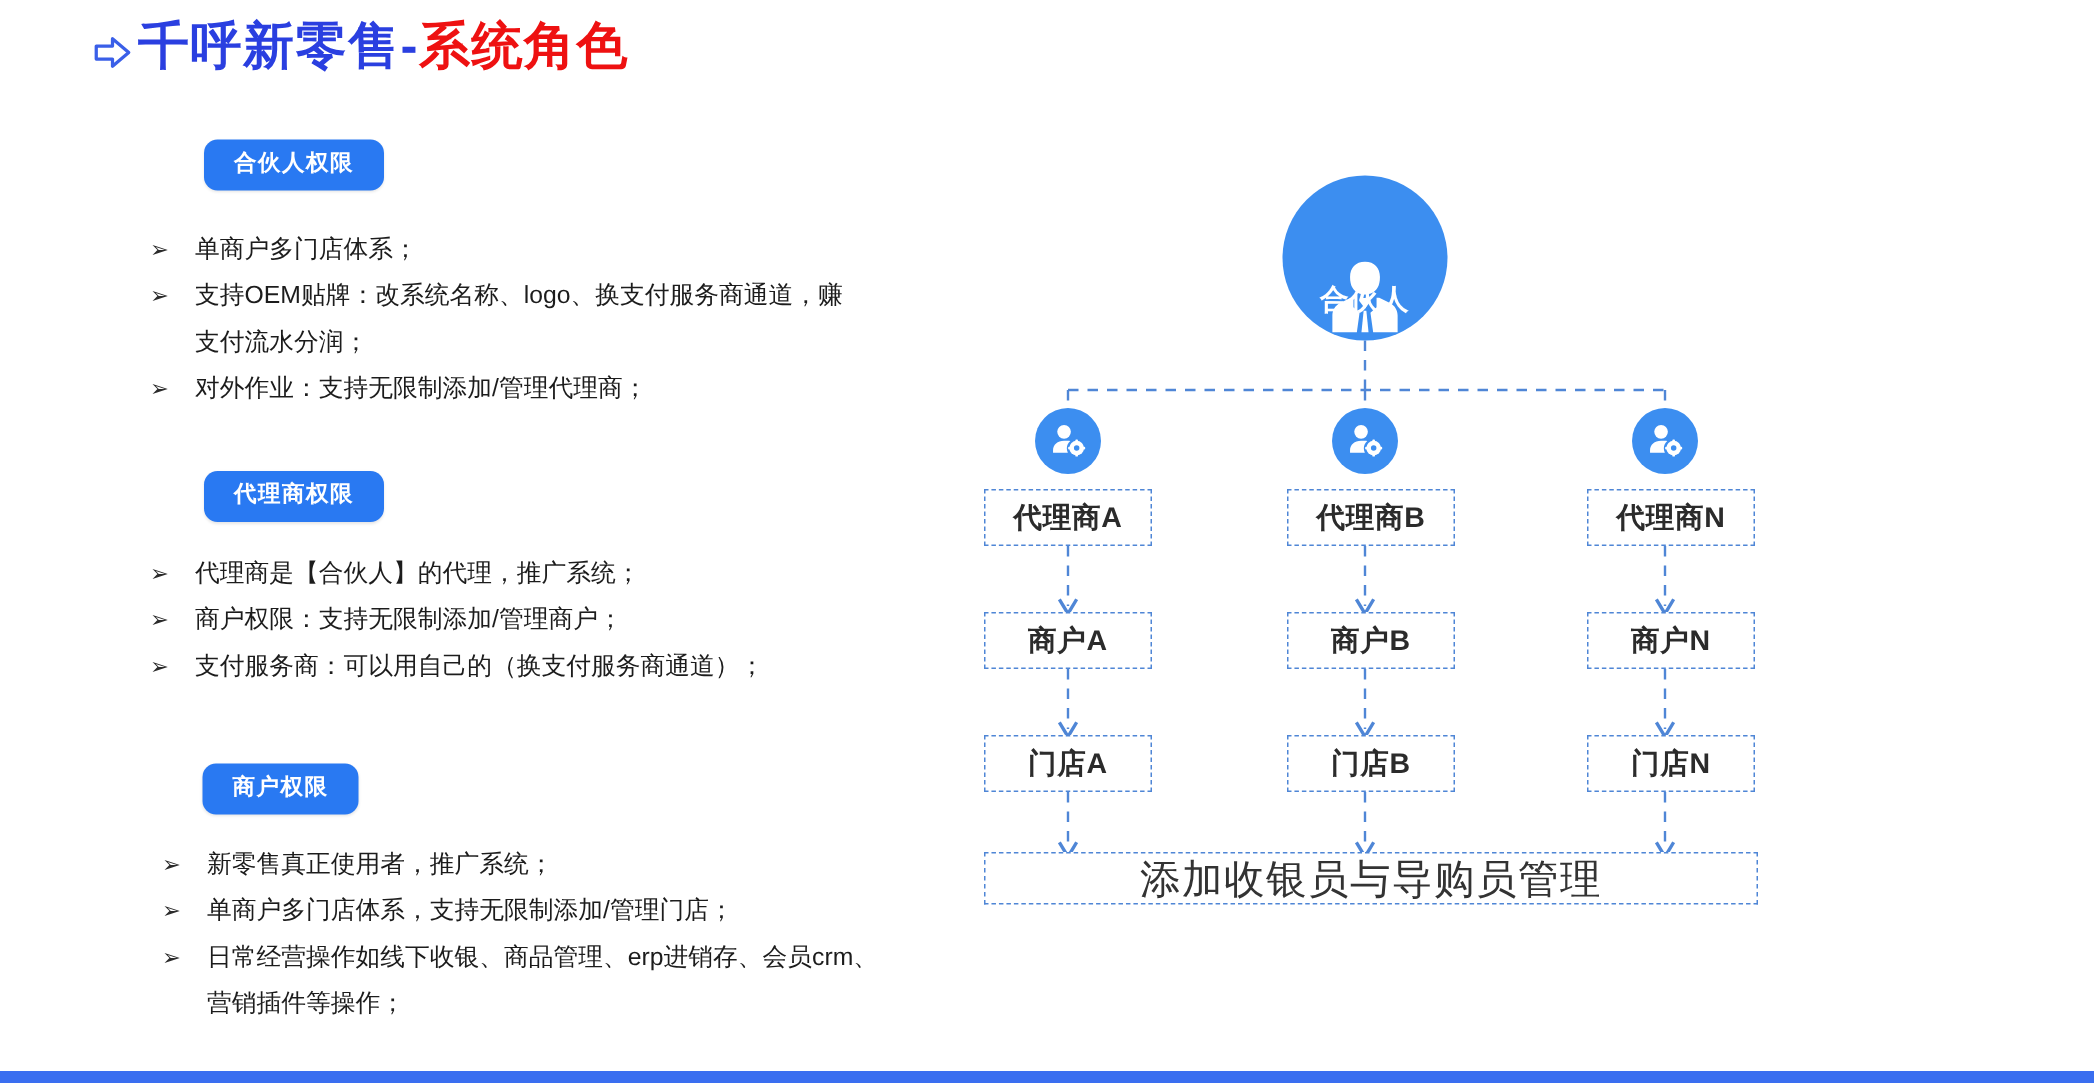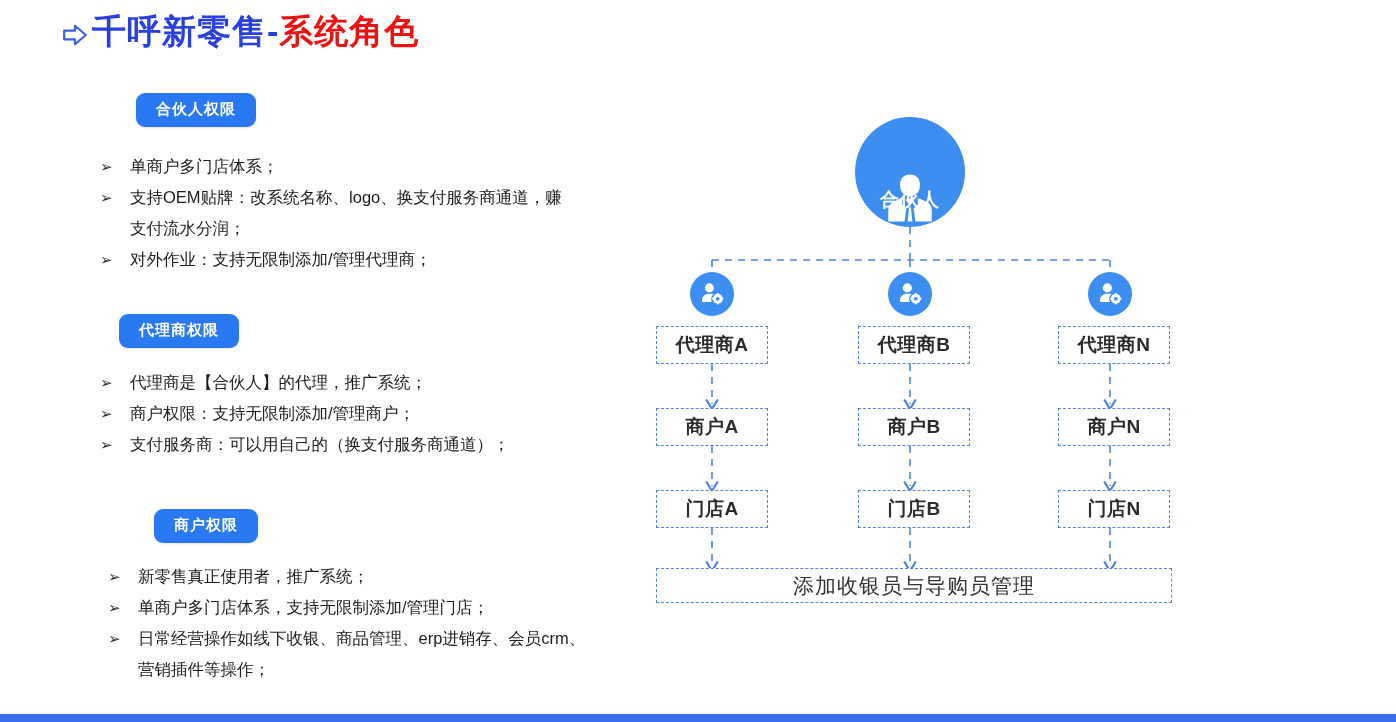--- a/index.html
+++ b/index.html
@@ -86,23 +86,23 @@
   }
   .bullet-text {
     flex: 1;
     line-height: 31px;
     white-space: pre-wrap;
   }
 
   
   #badge-partner  { left: 136px; top: 93px;  }
   #bullets-partner{ left: 100px; top: 151px; width: 470px; }
-  #badge-agent    { left: 119px; top: 314px; }
+  #badge-agent    { left: 136px; top: 314px; }
   #bullets-agent  { left: 100px; top: 367px; width: 470px; }
-  #badge-merchant { left: 154px; top: 509px; text-align: center; }
+  #badge-merchant { left: 135px; top: 509px; text-align: center; }
   #bullets-merchant{ left: 108px; top: 561px; width: 480px; }
 
   
   .diagram {
     position: absolute;
     left: 620px;
     top: 0;
     width: 776px;
     height: 722px;
   }
@@ -120,21 +120,21 @@
     letter-spacing: 0.5px;
   }
   .bottom-box {
     position: absolute;
     border: 1.5px dashed #4f86d6;
     background: #ffffff;
     display: flex;
     align-items: center;
     justify-content: center;
     font-family: "Liberation Serif", "DejaVu Serif", serif;
-    font-size: 21px;
+    font-size: 27px;
     color: #333333;
     box-sizing: border-box;
     letter-spacing: 1px;
   }
   .circle-top {
     position: absolute;
     width: 110px;
     height: 110px;
     border-radius: 50%;
     background: #3c8ef0;

